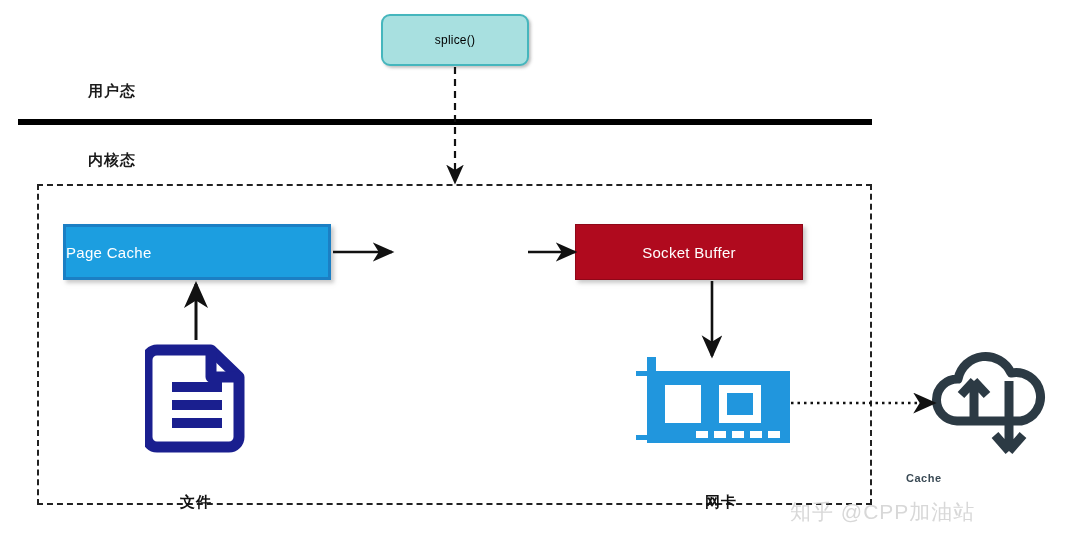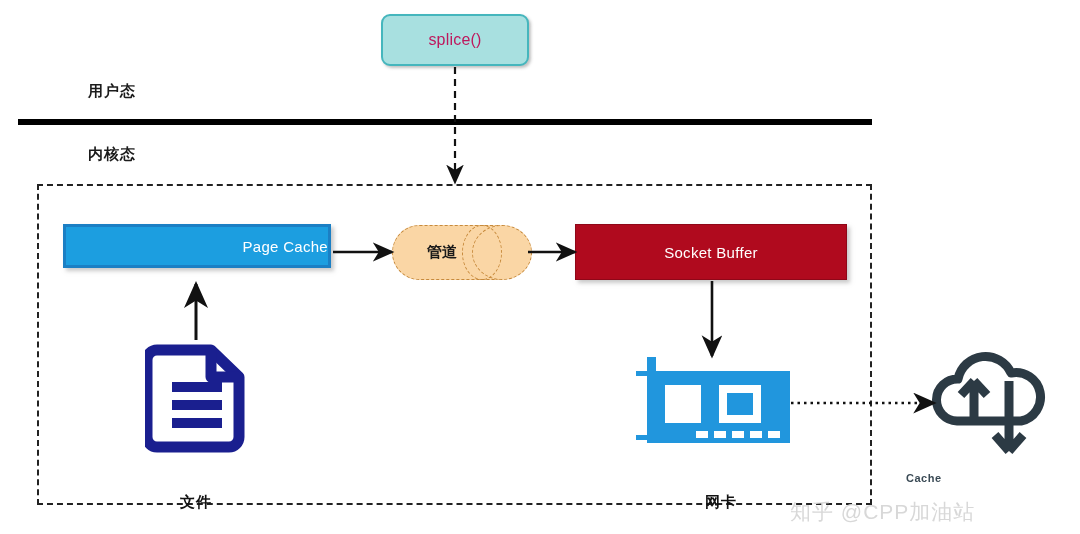--- a/index.html
+++ b/index.html
@@ -28,35 +28,35 @@
     background: #a8e0e0;
     border: 2px solid #45b6bd;
     border-radius: 9px;
     box-shadow: 2px 2px 3px rgba(120,120,120,0.45);
     display: flex;
     align-items: center;
     justify-content: center;
     box-sizing: border-box;
   }
   #splice-box .lbl {
-    font-size: 16px;
-    color: #be185d;
+    font-size: 12px;
+    color: #000000;
     letter-spacing: 0.2px;
   }
 
   
   .mode-label {
     font-size: 15px;
     font-weight: bold;
     color: #1b1b1b;
     letter-spacing: 1px;
     margin-left: 36px;
   }
   #user-mode-label { left: 52px; top: 82px; }
-  #kernel-mode-label { left: 52px; top: 145px; }
+  #kernel-mode-label { left: 52px; top: 151px; }
 
   
   #mode-divider {
     left: 18px;
     top: 119px;
     width: 854px;
     height: 6px;
     background: #000000;
   }
 
@@ -68,28 +68,28 @@
     height: 321px;
     border: 2px dashed #222222;
     box-sizing: border-box;
   }
 
   
   #page-cache-box {
     left: 63px;
     top: 224px;
     width: 268px;
-    height: 44px;
+    height: 56px;
     background: #1c9ee0;
     border: 3px solid #1b7fc4;
     box-sizing: border-box;
     box-shadow: 3px 3px 4px rgba(150,150,150,0.5);
     display: flex;
     align-items: center;
-    justify-content: flex-end;
+    justify-content: flex-start;
   }
   #page-cache-box .lbl {
     color: #ffffff;
     font-size: 15px;
     letter-spacing: 0.3px;
   }
 
   
   #pipe-shape {
     left: 392px;
@@ -139,21 +139,21 @@
     font-size: 15px;
     color: #1a1a1a;
     font-weight: bold;
     z-index: 4;
   }
 
   
   #socket-buffer-box {
     left: 575px;
     top: 224px;
-    width: 272px;
+    width: 228px;
     height: 56px;
     background: #b00a1e;
     border: 1px solid #8f0718;
     box-sizing: border-box;
     box-shadow: 3px 3px 4px rgba(150,150,150,0.5);
     display: flex;
     align-items: center;
     justify-content: center;
   }
   #socket-buffer-box .lbl {
@@ -218,26 +218,20 @@
   <div class="abs mode-label" id="kernel-mode-label">内核态</div>
 
   <div class="abs" id="splice-box">
     <span class="lbl">splice()</span>
   </div>
 
   <div class="abs" id="page-cache-box">
     <span class="lbl">Page Cache</span>
   </div>
 
-  <div class="abs" id="pipe-shape">
-    <div class="cyl-body"></div>
-    <div class="cyl-cap-fill"></div>
-    <div class="cyl-cap-line"></div>
-    <div class="lbl">管道</div>
-  </div>
 
   <div class="abs" id="socket-buffer-box">
     <span class="lbl">Socket Buffer</span>
   </div>
 
   <div class="abs" id="file-icon">
     <svg width="105" height="116" viewBox="0 0 105 116">
       <path d="M12 10 h54 l28 27 v60 a10 10 0 0 1 -10 10 h-72 a10 10 0 0 1 -10 -10 v-77 a10 10 0 0 1 10 -10 z" fill="#ffffff" stroke="#1a1f8f" stroke-width="11" stroke-linejoin="round"></path>
       <path d="M66 10 v27 h28" fill="none" stroke="#1a1f8f" stroke-width="11" stroke-linejoin="round"></path>
       <rect x="27" y="42" width="50" height="10" fill="#1a1f8f"></rect>

